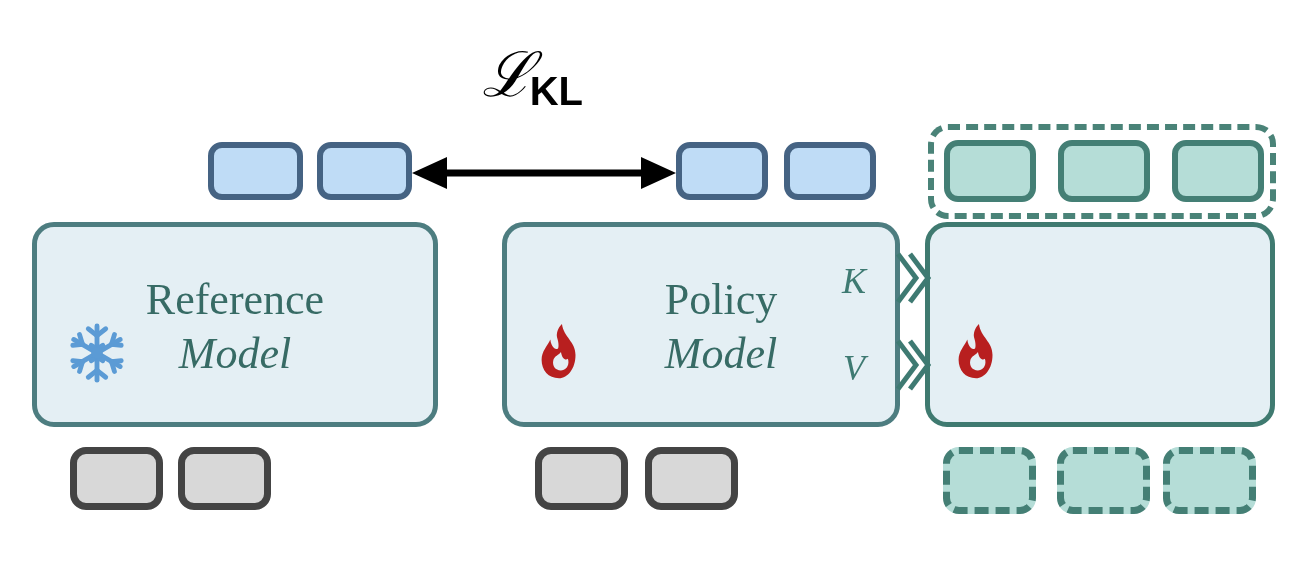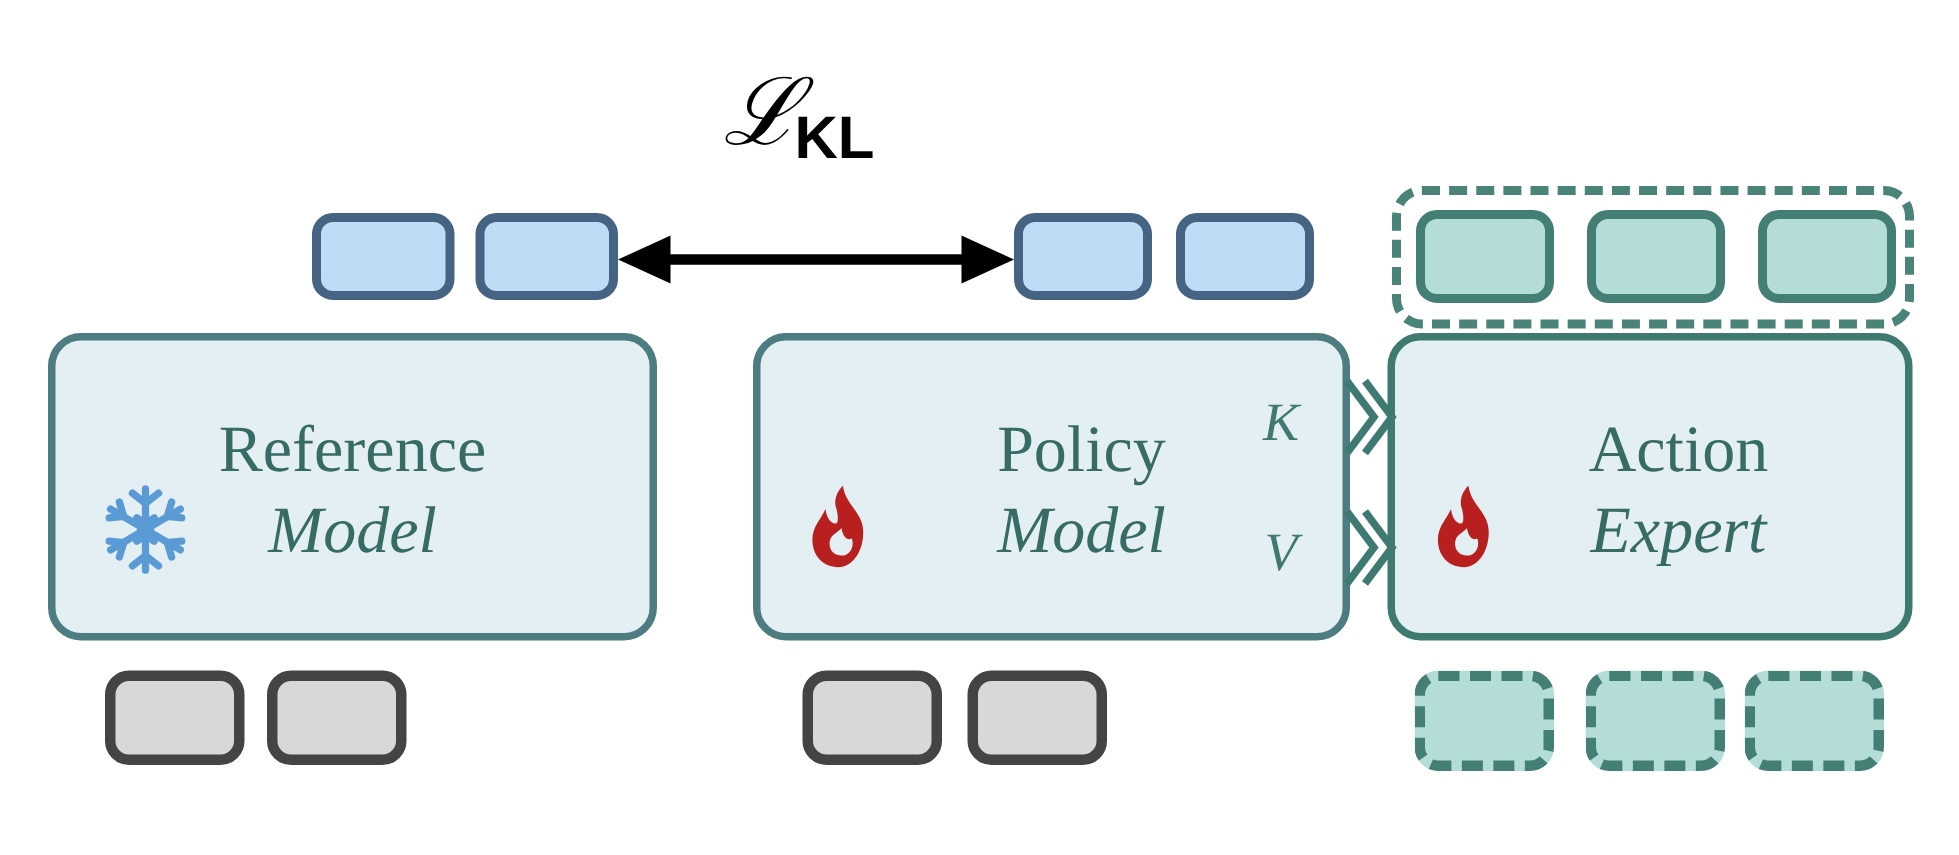--- a/index.html
+++ b/index.html
@@ -192,24 +192,20 @@
       <svg viewBox="0 0 64 64" width="62" height="62">
         <path d="M34 4 C36 18 48 22 48 36 C48 50 40 60 31 60 C20 60 13 52 13 41 C13 32 19 27 22 20 C23 28 27 30 29 30 C31 30 31 24 29 18 C28 13 30 8 34 4 Z
                  M33 33 C34 40 38 42 40 40 C42 44 40 52 33 52 C27 52 24 47 25 42 C26 37 31 36 33 33 Z" fill="#b81f1f" fill-rule="evenodd"></path>
       </svg>
     </div>
     <div class="kv-label" style="left:335px; top:36px;">K</div>
     <div class="kv-label" style="left:336px; top:123px;">V</div>
   </div>
 
   <div class="model-box teal-strong" style="left:925px; top:222px; width:350px; height:205px;">
-    <div class="model-text" style="top:46px; left:38px;">
-      <span>Action</span>
-      <span class="line2">Expert</span>
-    </div>
     <div class="badge" style="left:16px; top:93px;">
       <svg viewBox="0 0 64 64" width="62" height="62">
         <path d="M34 4 C36 18 48 22 48 36 C48 50 40 60 31 60 C20 60 13 52 13 41 C13 32 19 27 22 20 C23 28 27 30 29 30 C31 30 31 24 29 18 C28 13 30 8 34 4 Z
                  M33 33 C34 40 38 42 40 40 C42 44 40 52 33 52 C27 52 24 47 25 42 C26 37 31 36 33 33 Z" fill="#b81f1f" fill-rule="evenodd"></path>
       </svg>
     </div>
   </div>
 
   <div class="chip grey" style="left:70px; top:447px; width:93px; height:63px;"></div>
   <div class="chip grey" style="left:178px; top:447px; width:93px; height:63px;"></div>

